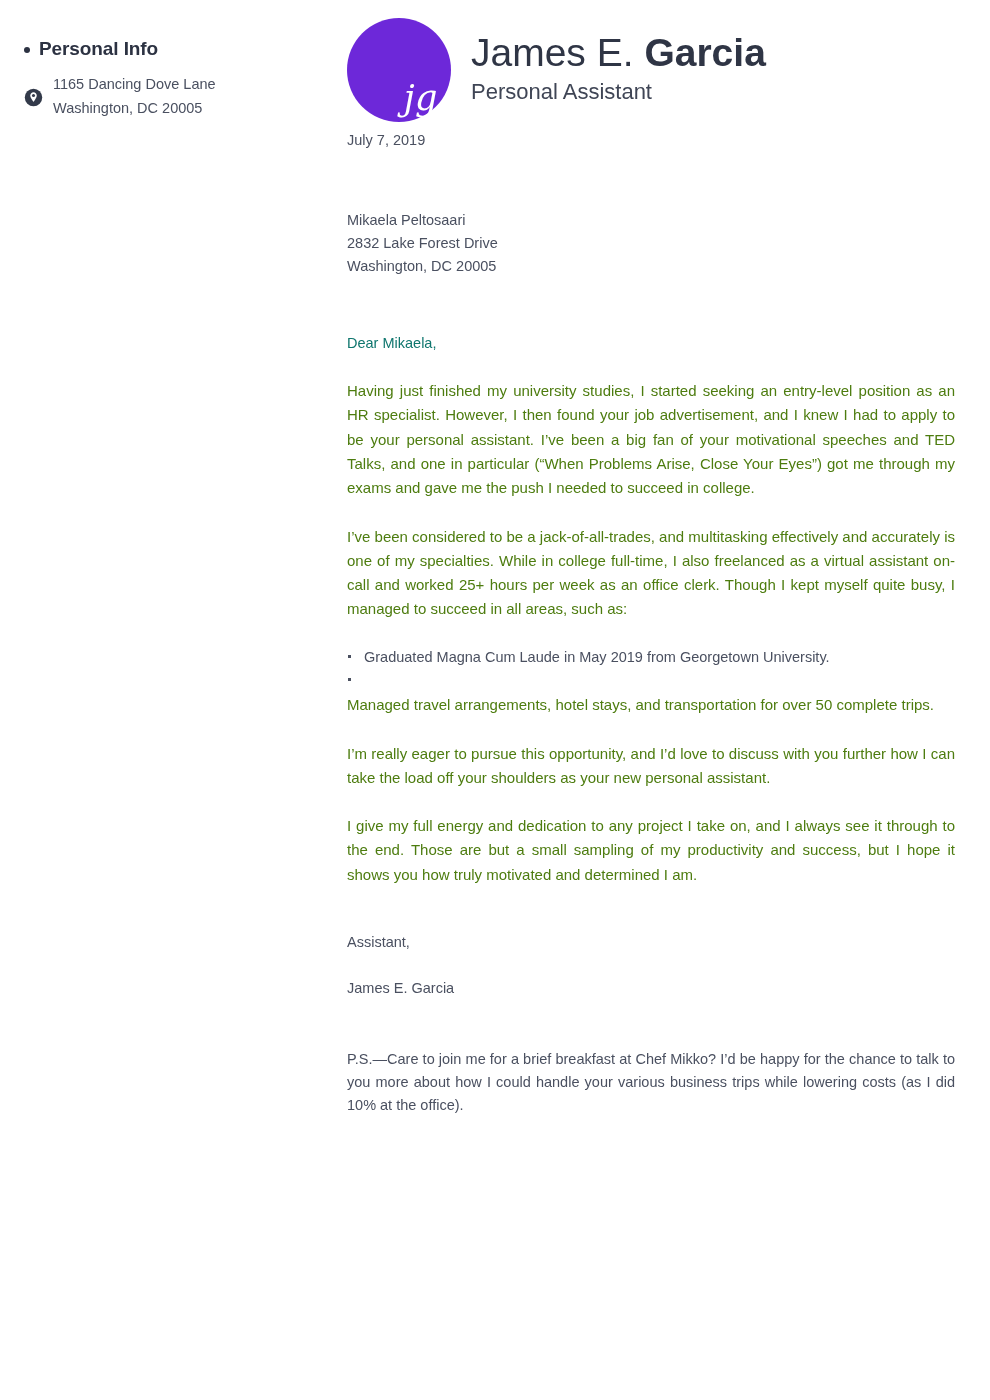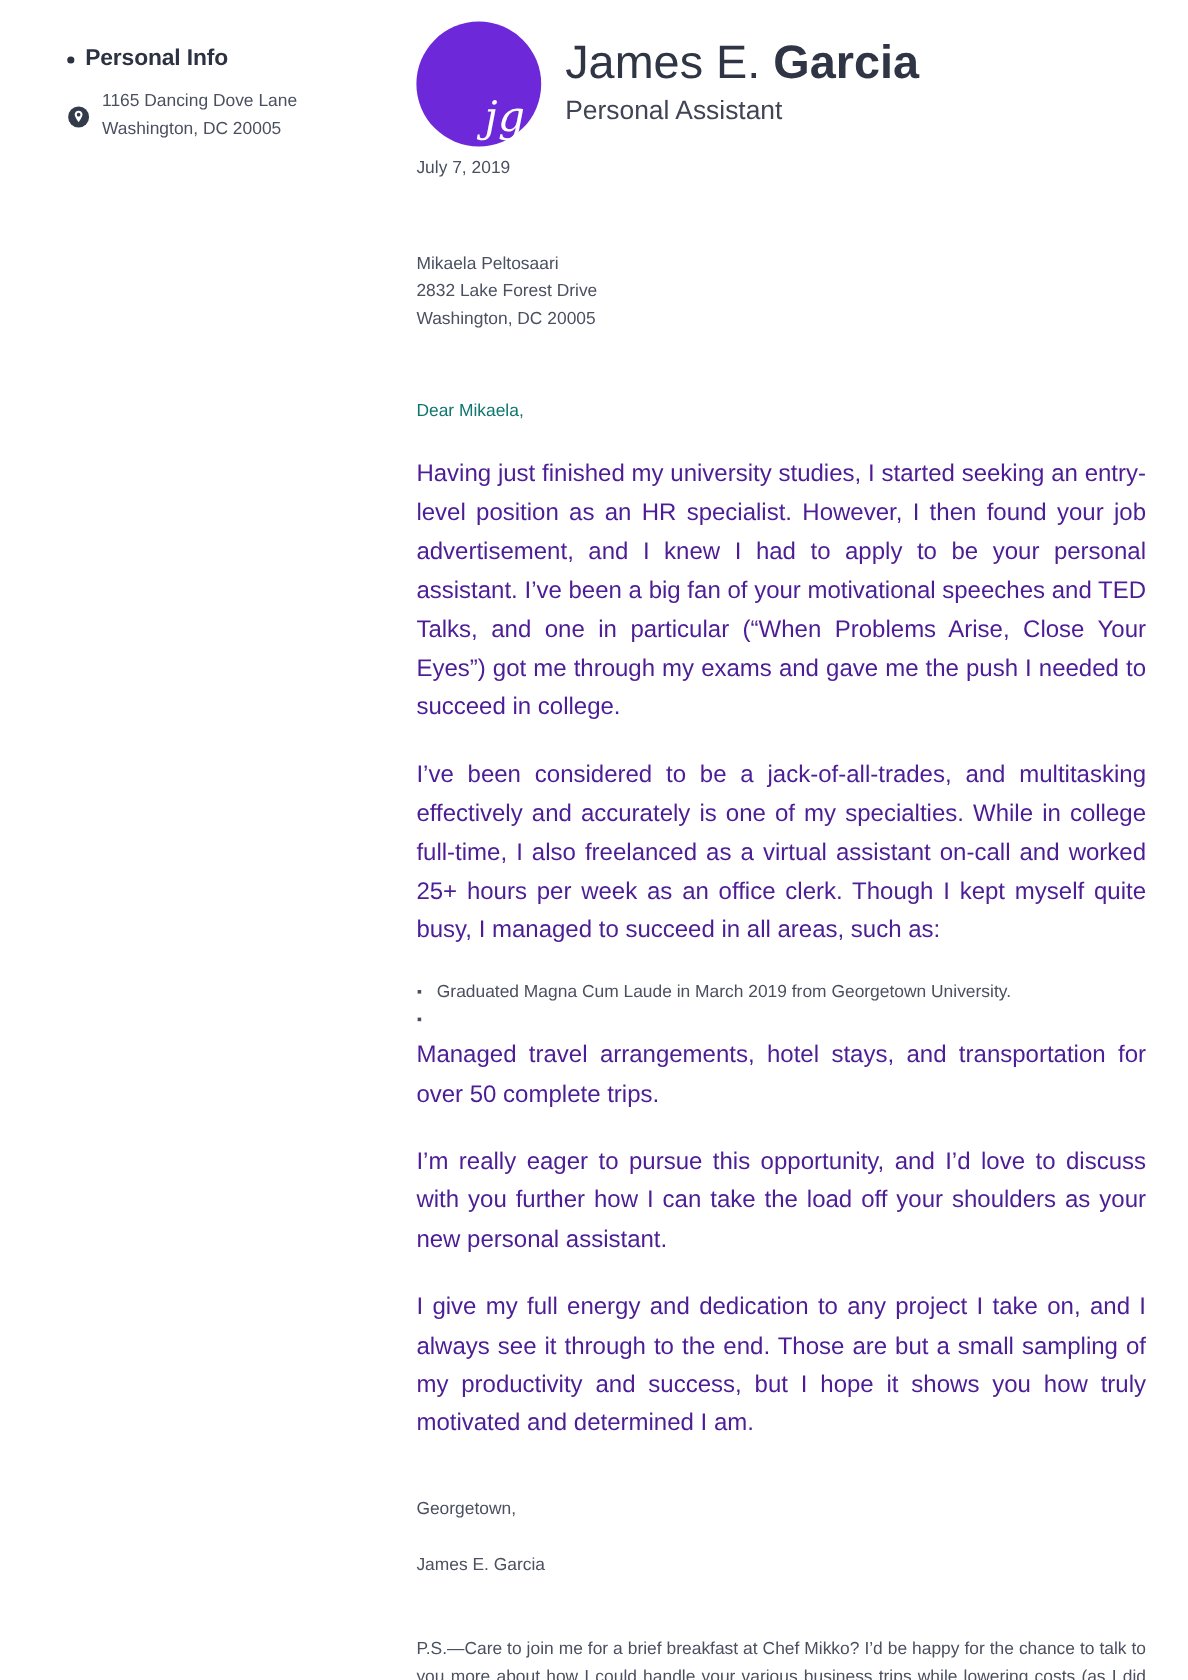--- a/index.html
+++ b/index.html
@@ -24,21 +24,21 @@
     overflow: hidden;
   }
 
   
   .sidebar {
     position: absolute;
     left: 0;
     top: 0;
     width: 330px;
     height: 1344px;
-    padding: 38px 30px 0 56px;
+    padding: 38px 30px 0 24px;
     box-sizing: border-box;
   }
 
   .sidebar-section-title {
     display: flex;
     align-items: center;
     font-size: 19px;
     font-weight: bold;
     color: #2c3242;
     letter-spacing: -0.1px;
@@ -147,22 +147,22 @@
 
   .salutation {
     margin-top: 55px;
     font-size: 14.5px;
     color: #0f766e;
     line-height: 1.5;
   }
 
   .body-para {
     margin-top: 24px;
-    font-size: 20px;
-    color: #4c1d95;
+    font-size: 15px;
+    color: #4d7c0f;
     line-height: 1.62;
     text-align: justify;
   }
 
   .bullet-list {
     margin: 24px 0 0 0;
     padding: 0;
     list-style: none;
   }
   .bullet-list li {
@@ -254,34 +254,34 @@
 
     <div class="salutation">Dear Mikaela,</div>
 
     <p class="body-para">Having just finished my university studies, I started seeking an entry-level position as an HR specialist. However, I then found your job advertisement, and I knew I had to apply to be your personal assistant. I’ve been a big fan of your motivational speeches and TED Talks, and one in particular (“When Problems Arise, Close Your Eyes”) got me through my exams and gave me the push I needed to succeed in college.</p>
 
     <p class="body-para">I’ve been considered to be a jack-of-all-trades, and multitasking effectively and accurately is one of my specialties. While in college full-time, I also freelanced as a virtual assistant on-call and worked 25+ hours per week as an office clerk. Though I kept myself quite busy, I managed to succeed in all areas, such as:</p>
 
     <ul class="bullet-list">
       <li>
         <span class="li-marker"></span>
-        <span>Graduated Magna Cum Laude in March 2019 from Georgetown University.</span>
+        <span>Graduated Magna Cum Laude in May 2019 from Georgetown University.</span>
       </li>
       <li>
         <span class="li-marker"></span>
       </li>
     </ul>
 
     <p class="body-para">Managed travel arrangements, hotel stays, and transportation for over 50 complete trips.</p>
 
     <p class="body-para">I’m really eager to pursue this opportunity, and I’d love to discuss with you further how I can take the load off your shoulders as your new personal assistant.</p>
 
     <p class="body-para">I give my full energy and dedication to any project I take on, and I always see it through to the end. Those are but a small sampling of my productivity and success, but I hope it shows you how truly motivated and determined I am.</p>
 
-    <div class="signoff">Georgetown,</div>
+    <div class="signoff">Assistant,</div>
 
     <div class="signature-name">James E. Garcia</div>
 
     <p class="postscript">P.S.—Care to join me for a brief breakfast at Chef Mikko? I’d be happy for the chance to talk to you more about how I could handle your various business trips while lowering costs (as I did 10% at the office).</p>
 
   </main>
 
 </div>
 
 </body></html>

